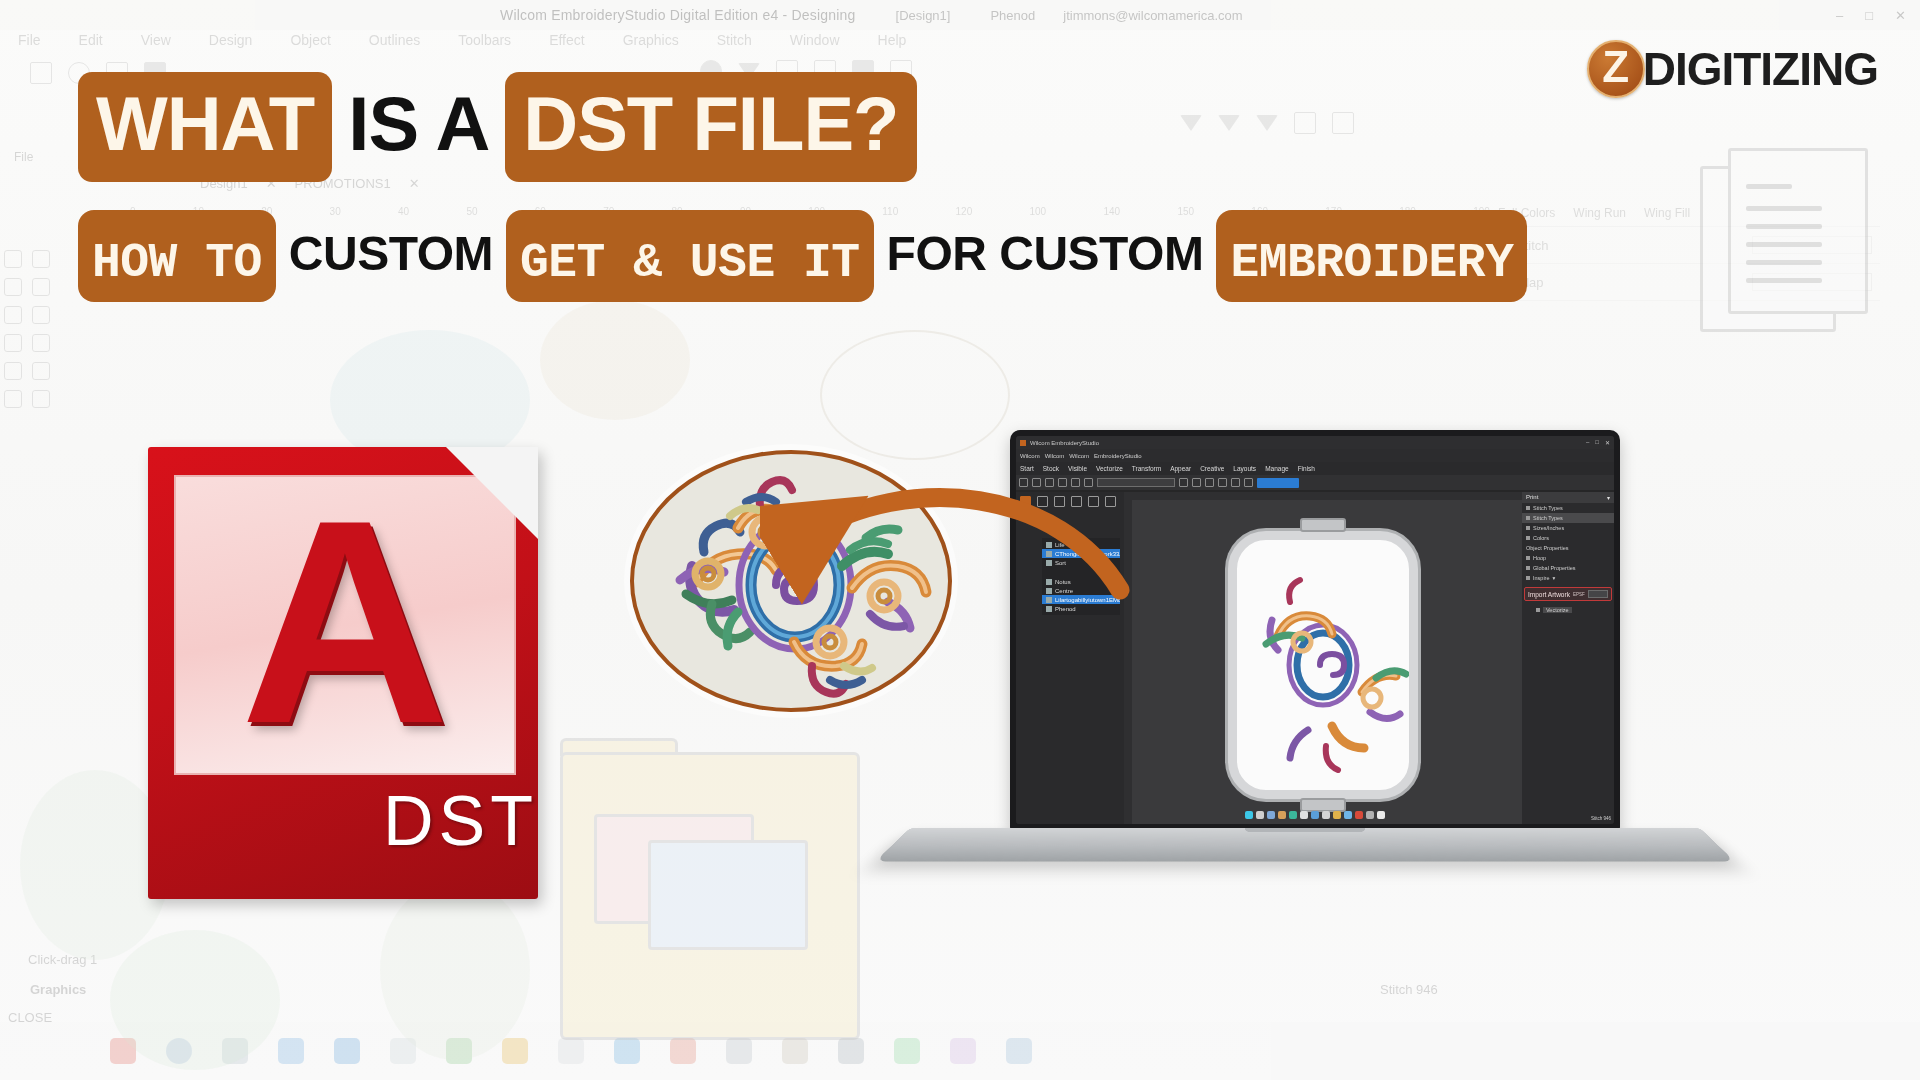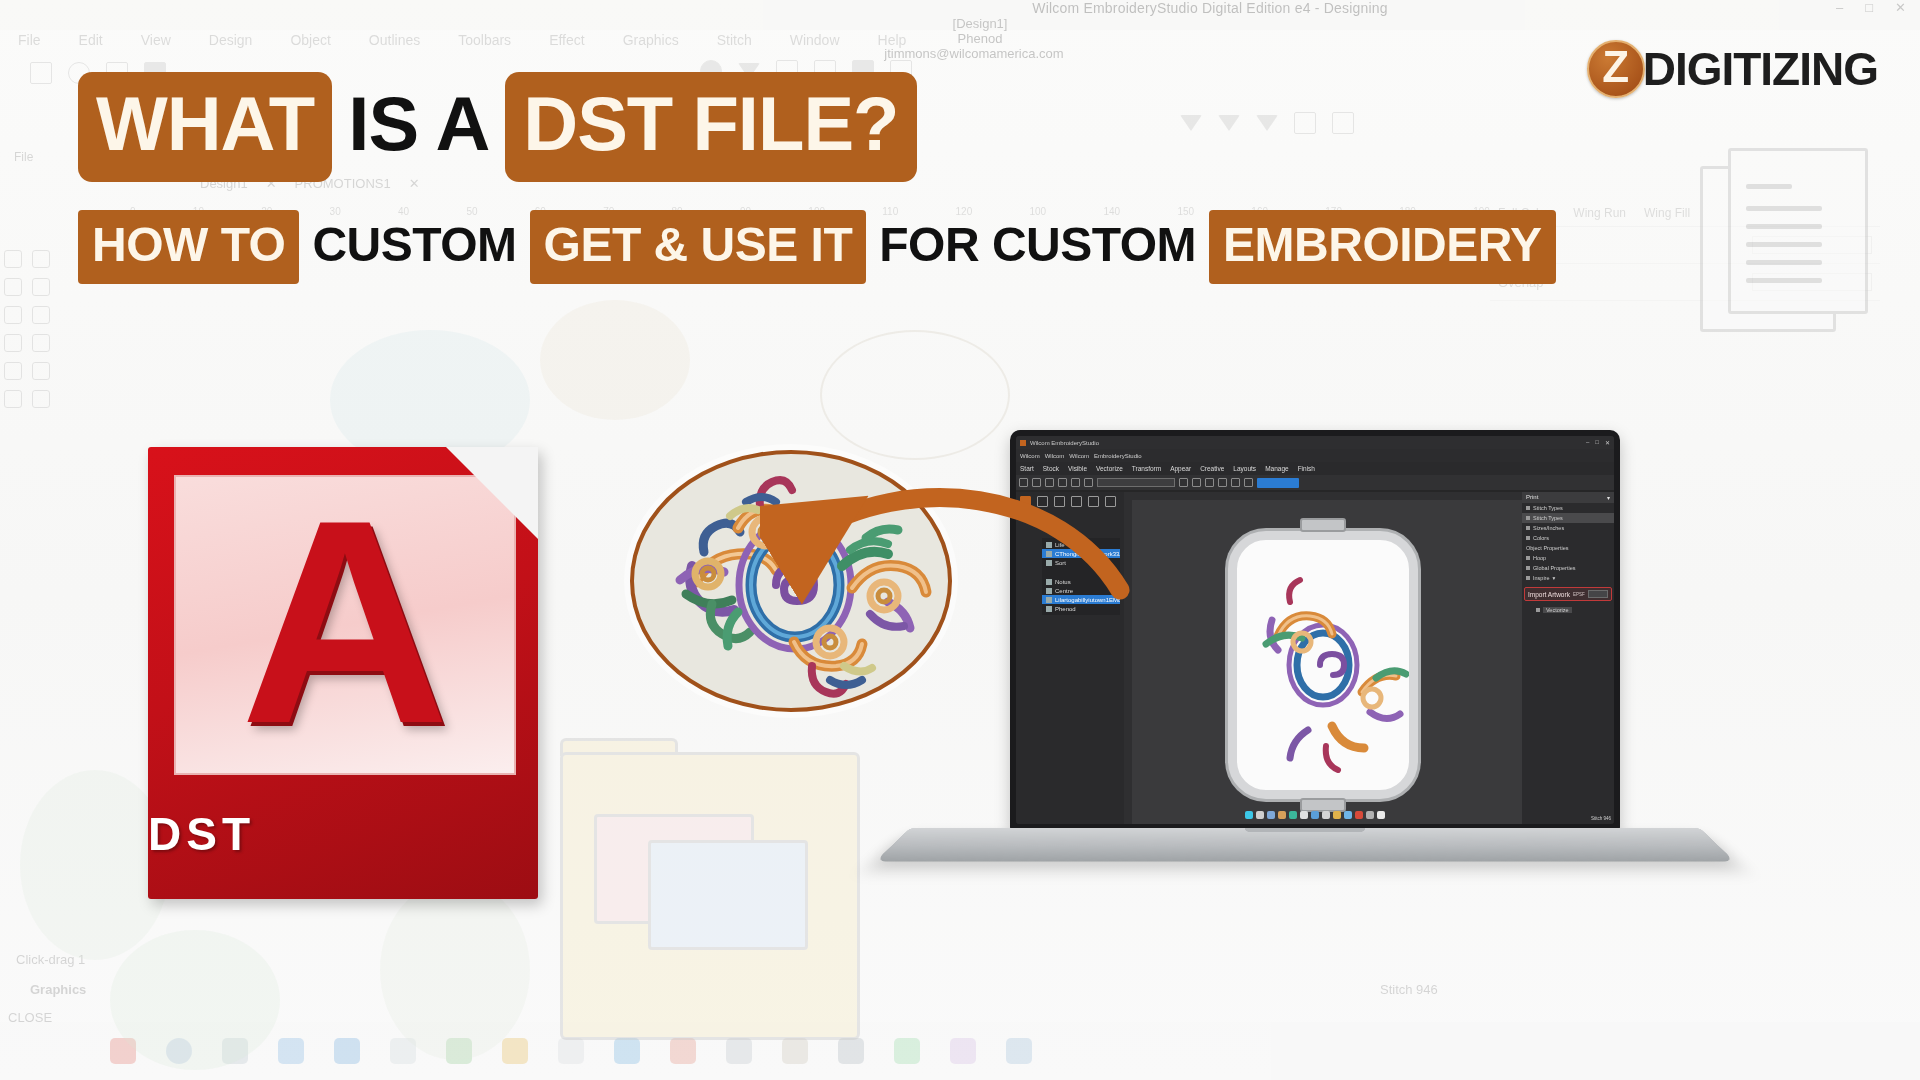--- a/index.html
+++ b/index.html
@@ -14,21 +14,20 @@
   #bg-app {
     position:absolute; inset:0;
     background:linear-gradient(180deg,#fbfbfa 0%,#f7f7f6 55%,#fafafa 100%);
     opacity:1;
   }
   .bg-titlebar {
     position:absolute; top:0; left:0; width:100%; height:30px;
     background:#f4f4f3;
     display:flex; align-items:center;
     opacity:.30;
-    flex-direction:column;
   }
   .bg-title-text {
     font-size:14px; color:#3a3a3a; white-space:nowrap;
     margin-left:500px; letter-spacing:.2px;
   }
   .bg-title-sub { margin-left:40px; font-size:13px; color:#4a4a4a; }
   .bg-title-mail { margin-left:28px; font-size:13px; color:#4a4a4a; }
   .bg-win-btns { position:absolute; right:14px; display:flex; gap:22px; font-size:13px; color:#555; }
 
   .bg-menubar {
@@ -153,21 +152,21 @@
   #subhead {
     position:absolute; top:210px; left:78px; z-index:35;
     display:flex; align-items:center;
   }
   .sh-chip, .sh-plain {
     font-size:48px; font-weight:bold; letter-spacing:-.5px;
     line-height:1; white-space:nowrap;
   }
   .sh-chip {
     background:#b0601e; color:#fdf6e9;
-    padding:11px 14px 15px; border-radius:4px;
+    padding:29px 14px 15px; border-radius:16px;font-family:Liberation Mono, monospace;
   }
   .sh-plain { color:#111; padding:11px 13px 15px; }
 
   
   #dst-icon {
     position:absolute; left:148px; top:447px; width:390px; height:452px;
     z-index:30;
     background:linear-gradient(160deg,#d8111a 0%,#c21018 45%,#9d0d13 100%);
     border-radius:3px;
     box-shadow:4px 6px 14px rgba(0,0,0,.22);
@@ -186,22 +185,22 @@
   #dst-icon .bigA {
     position:absolute; left:0; right:0; top:-6px;
     text-align:center; font-size:290px; font-weight:bold;
     line-height:300px;
     color:#c8101a;
     text-shadow: 3px 4px 0 #8e0c12, 6px 8px 10px rgba(0,0,0,.25);
     font-family:"Liberation Sans", sans-serif;
   }
   #dst-icon .ext {
     position:absolute; left:0; right:0; bottom:38px;
-    text-align:left; color:#fff;
-    font-size:46px; font-weight:bold; letter-spacing:5px;
+    text-align:right; color:#fff;
+    font-size:70px; font-weight:normal; letter-spacing:5px;
     text-shadow:2px 2px 3px rgba(0,0,0,.3);
   }
 
   
   #oval {
     position:absolute; left:630px; top:450px;
     width:322px; height:262px; border-radius:50%;
     border:4px solid #a0511a;
     background:#e8e7df;
     z-index:28;
@@ -461,21 +460,21 @@
       <span>Fill stitch</span>
       <span class="bg-rp-field"></span>
     </div>
     <div class="bg-rp-row">
       <span>Overlap</span>
       <span class="bg-rp-field"></span>
     </div>
   </div>
 
   <div class="bg-statusbar">
-    <span style="position:absolute; left:16px; top:0;text-align:center;">Click-drag 1</span>
+    <span style="position:absolute; left:28px; top:0;text-align:center;">Click-drag 1</span>
     <span style="position:absolute; left:30px; top:30px; font-weight:bold;">Graphics</span>
     <span style="position:absolute; left:8px; top:58px;">CLOSE</span>
     <span style="position:absolute; left:1380px; top:30px;">Stitch 946</span>
   </div>
 
   <div class="bg-taskbar">
     <span class="tb-ico" style="background:#e3746a;"></span>
     <span class="tb-ico" style="background:#9fb8d8; border-radius:50%;"></span>
     <span class="tb-ico" style="background:#b7c3cc;"></span>
     <span class="tb-ico" style="background:#7fb3e0;"></span>

